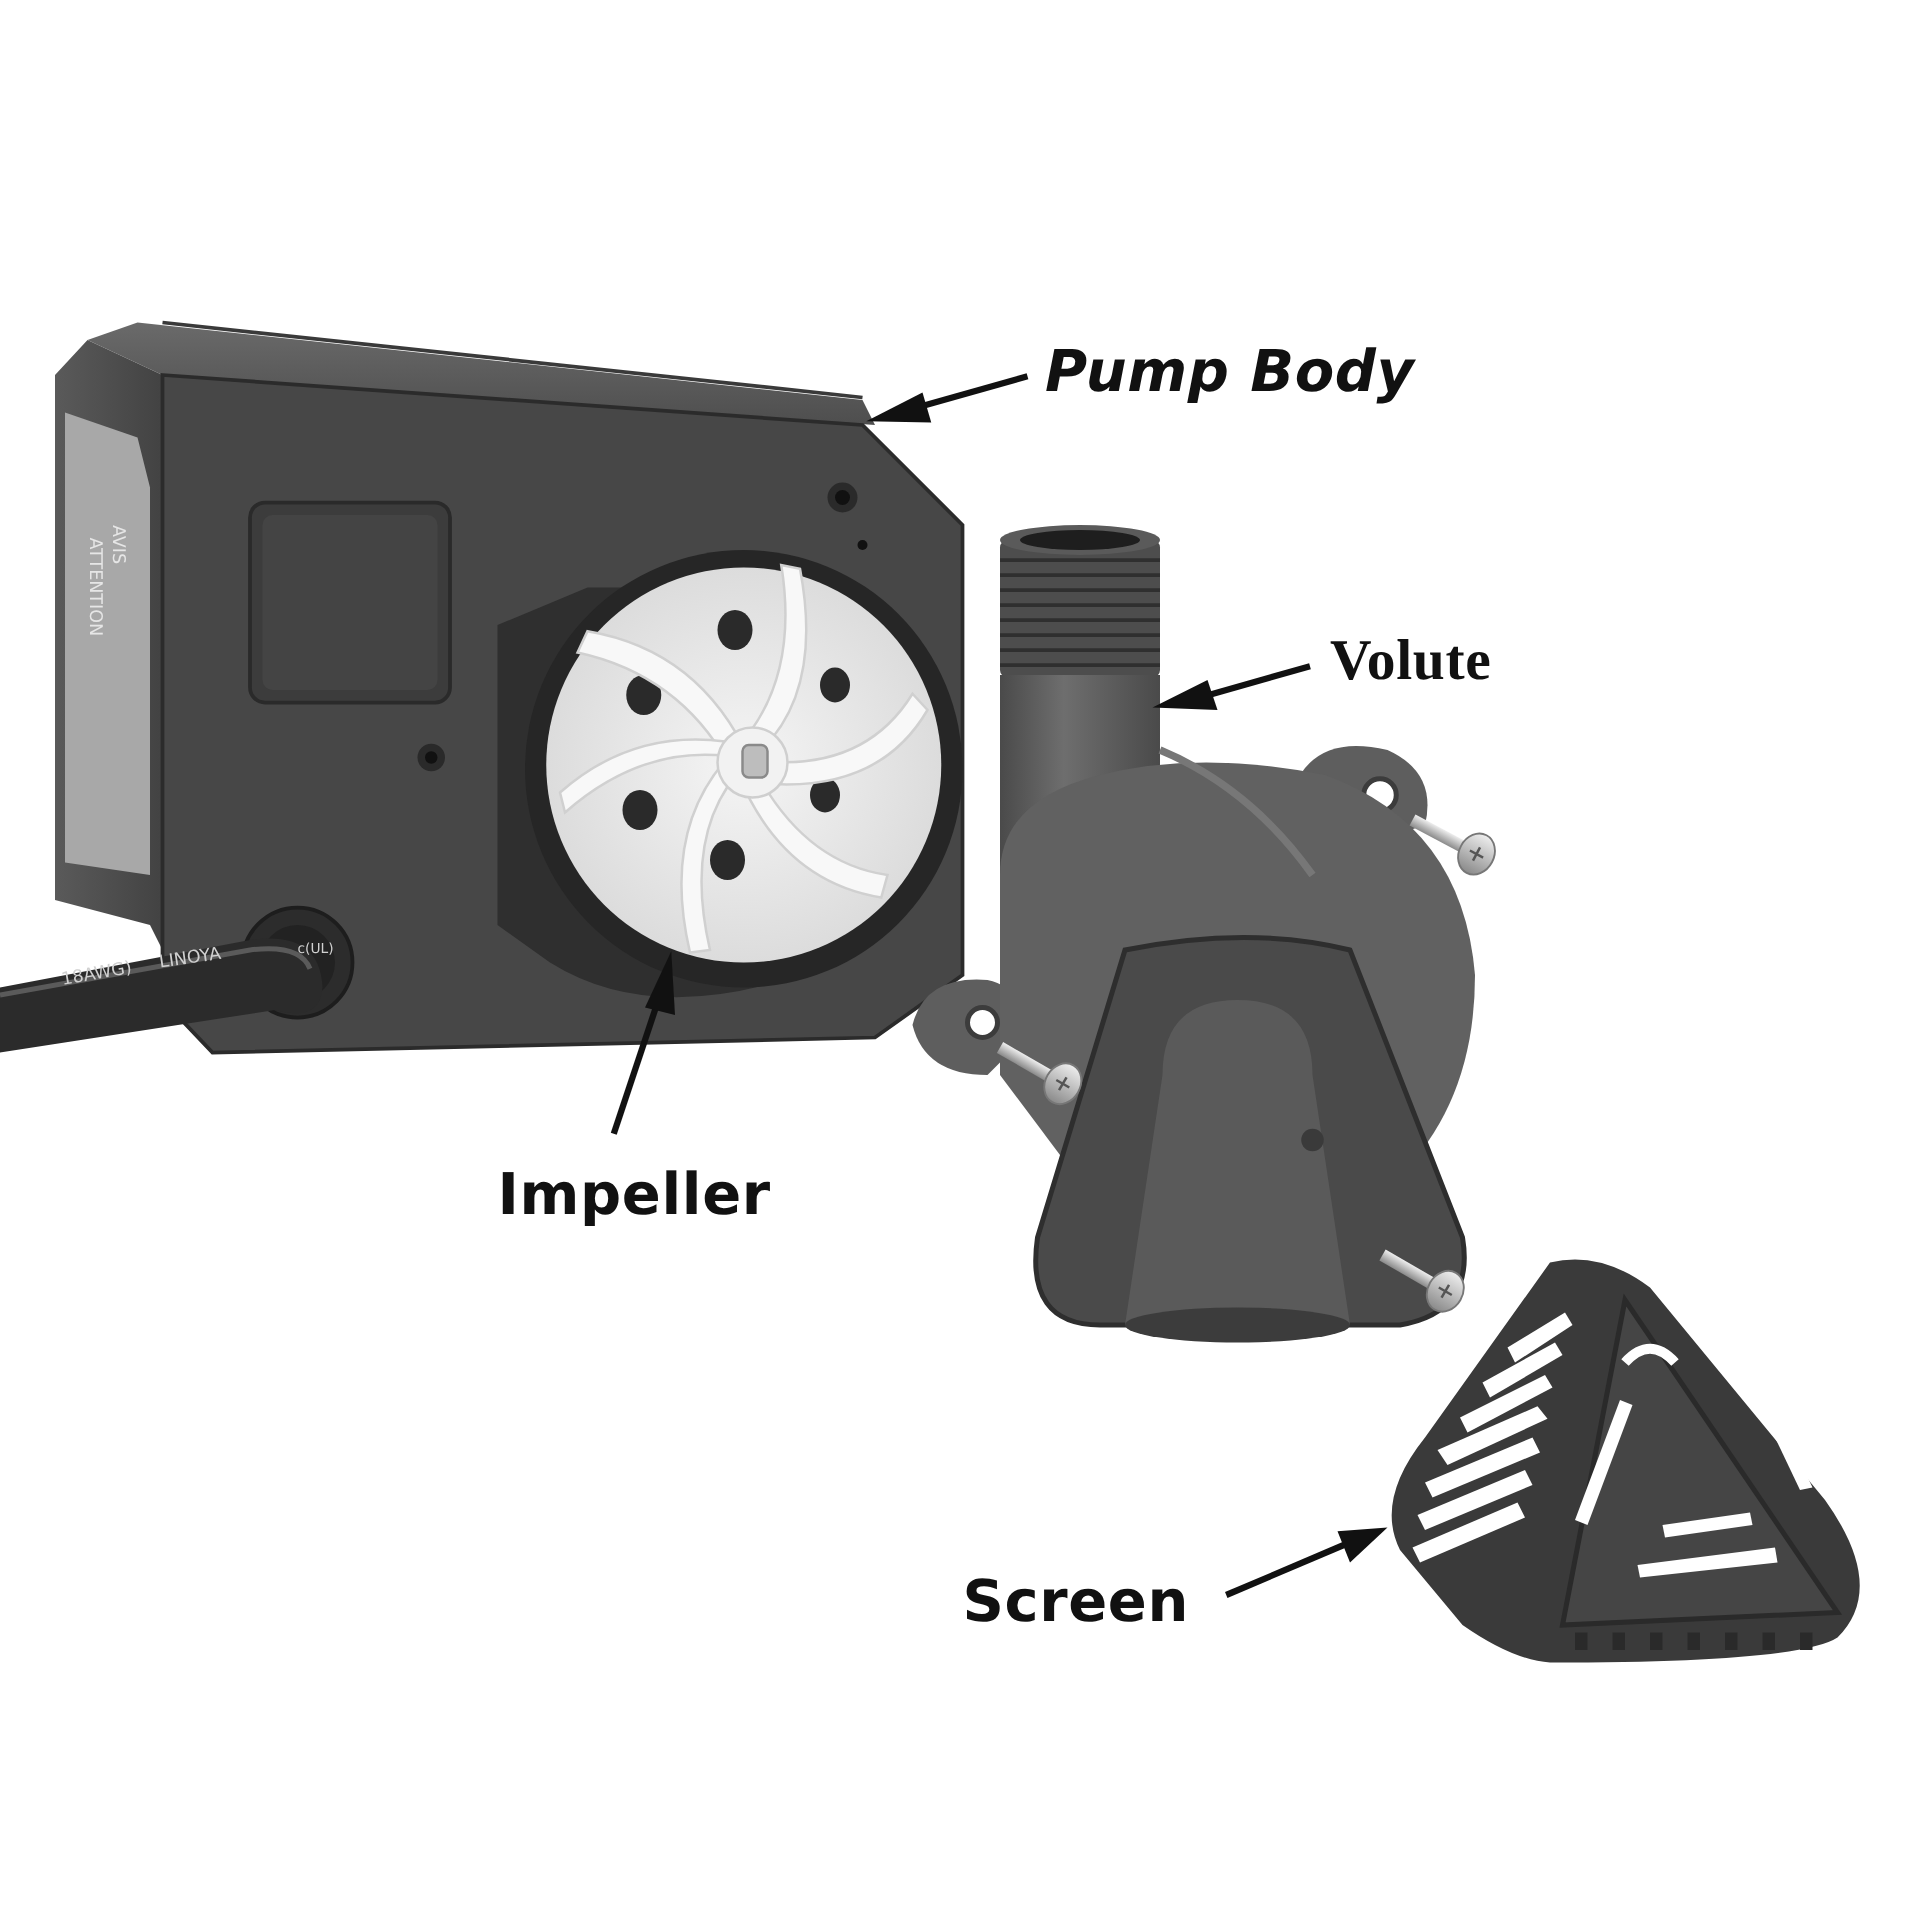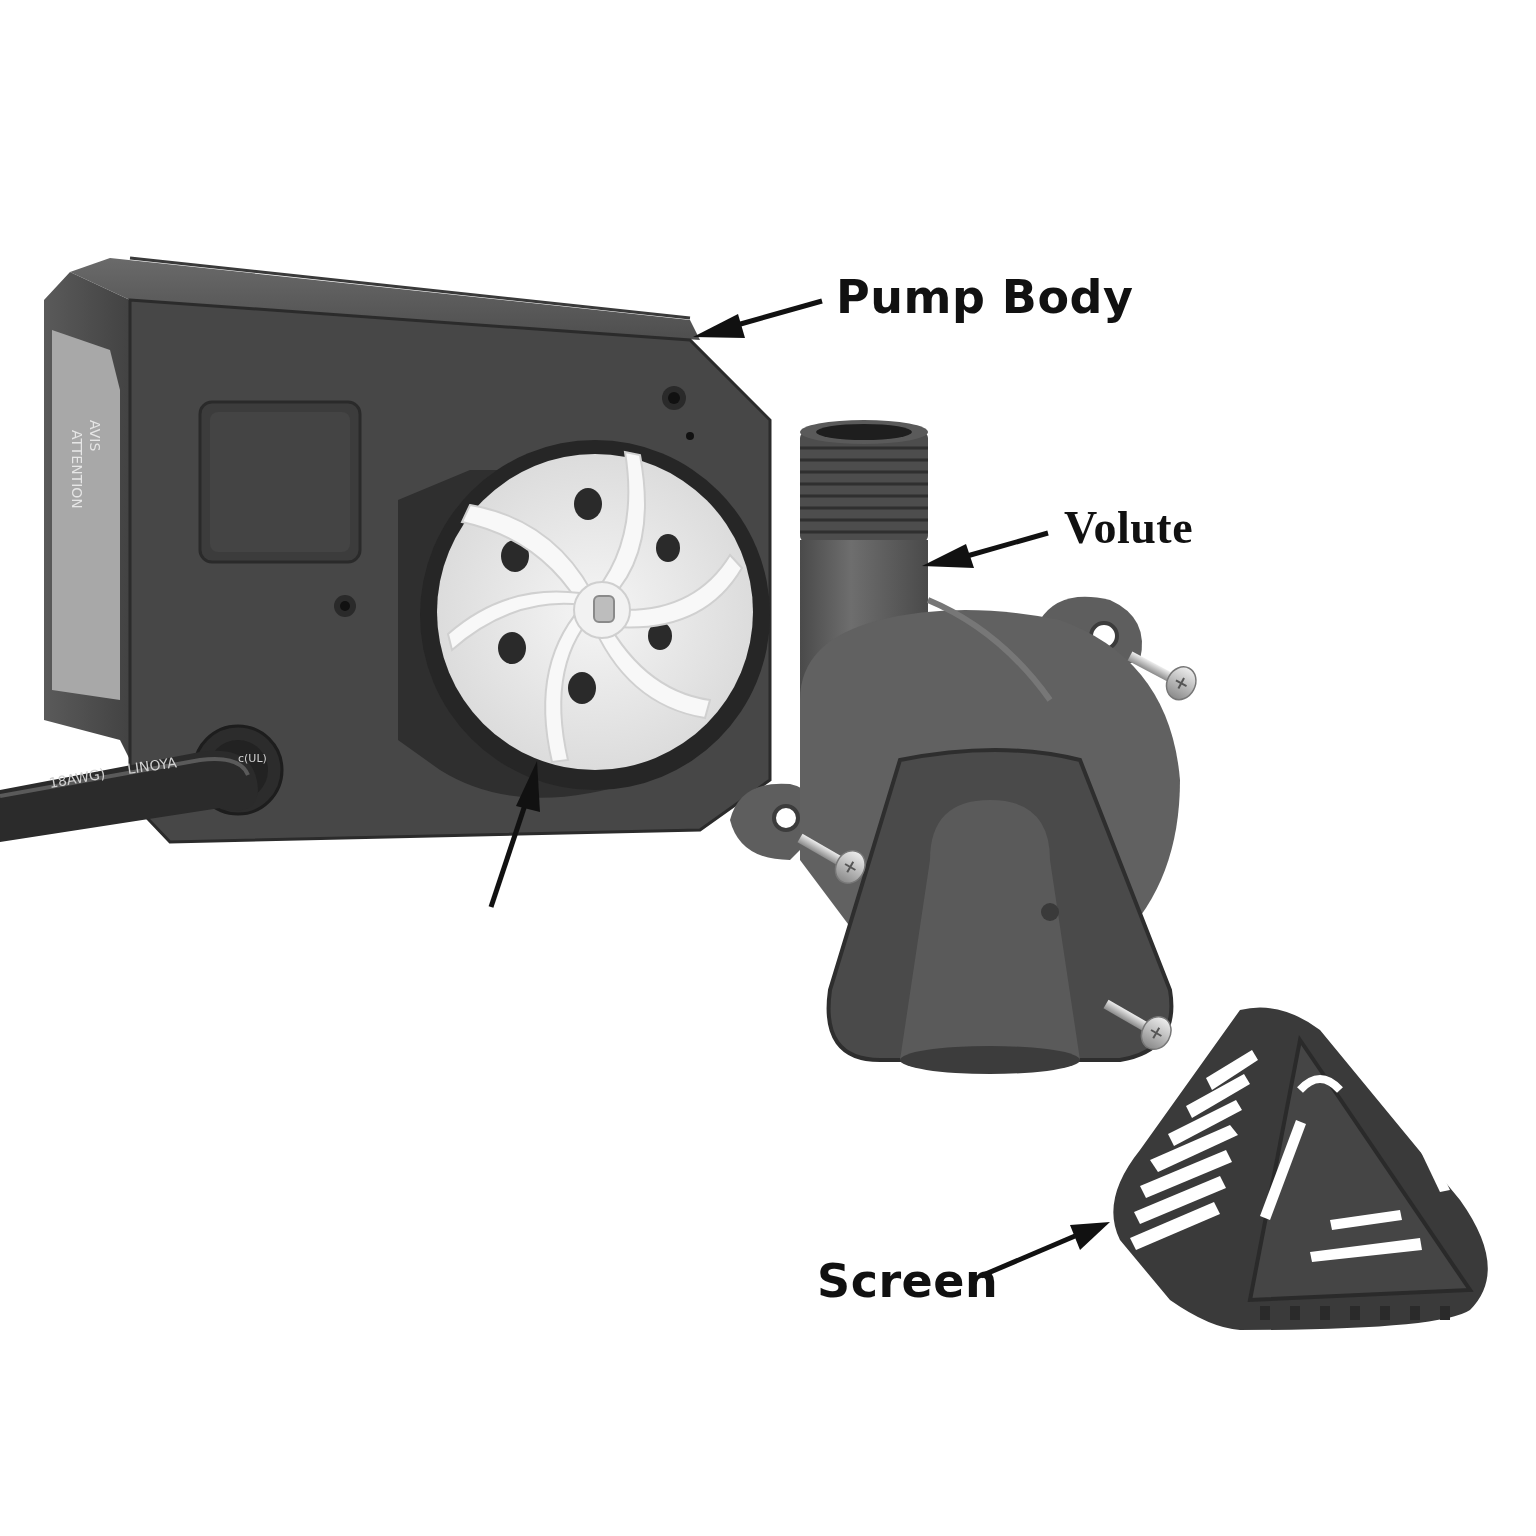--- a/index.html
+++ b/index.html
@@ -196,16 +196,17 @@
     <polygon points="922,566 966,544 974,568" stroke="none"></polygon>
 
     <line x1="491" y1="907" x2="530" y2="790" stroke-width="5"></line>
     <polygon points="537,761 516,806 540,812" stroke="none"></polygon>
 
     <line x1="981" y1="1276" x2="1075" y2="1236" stroke-width="5"></line>
     <polygon points="1110,1222 1070,1225 1080,1250" stroke="none"></polygon>
   </g>
 </svg>
 
-<div class="label" style="left:836px; top:274px;">Pump Body</div>
+<div class="label" style="left:836px; top:274px;font-style:italic;">Pump Body</div>
 <div class="label" style="left:1064px; top:505px;font-family:Liberation Serif, serif;">Volute</div>
-<div class="label" style="left:770px; top:1258px;margin-left:47px;">Screen</div>
+<div class="label" style="left:398px; top:932px;">Impeller</div>
+<div class="label" style="left:770px; top:1258px;">Screen</div>
 </div>
 
 </body></html>

